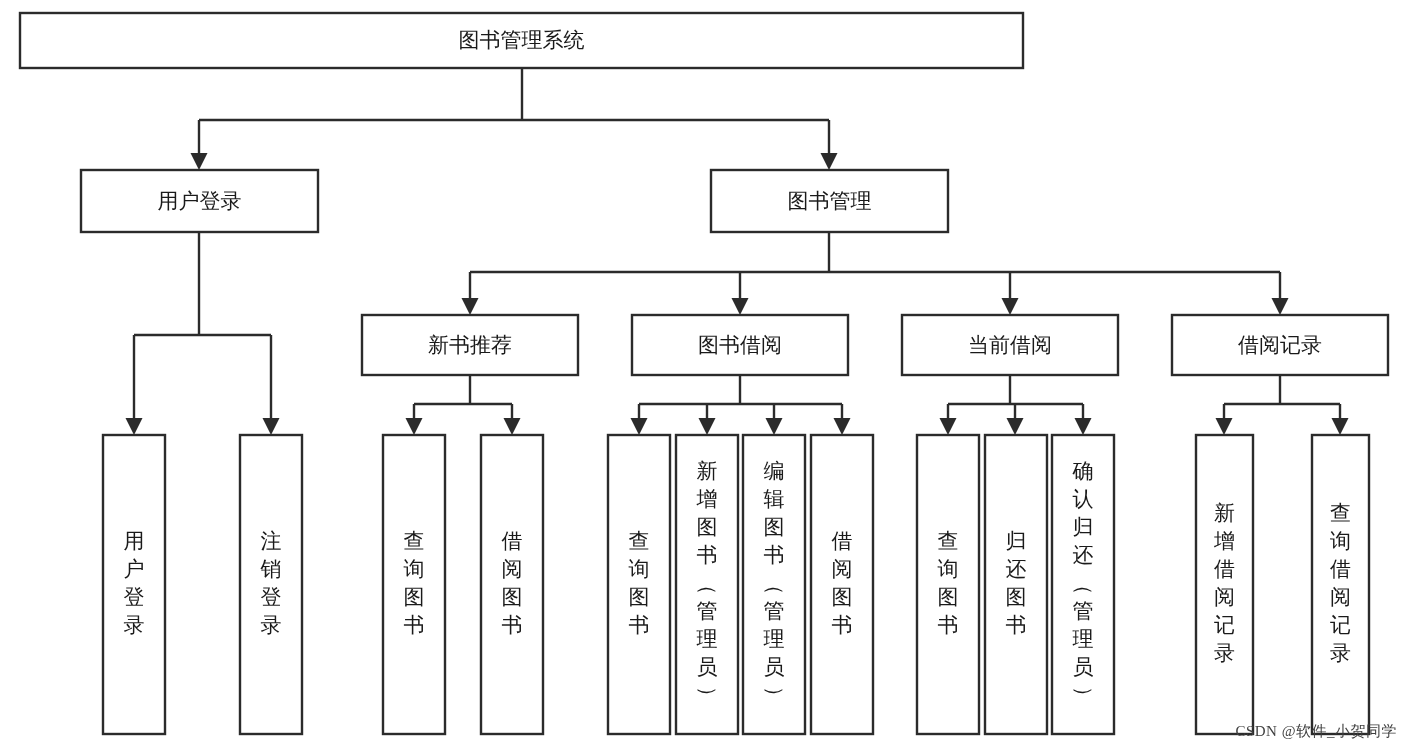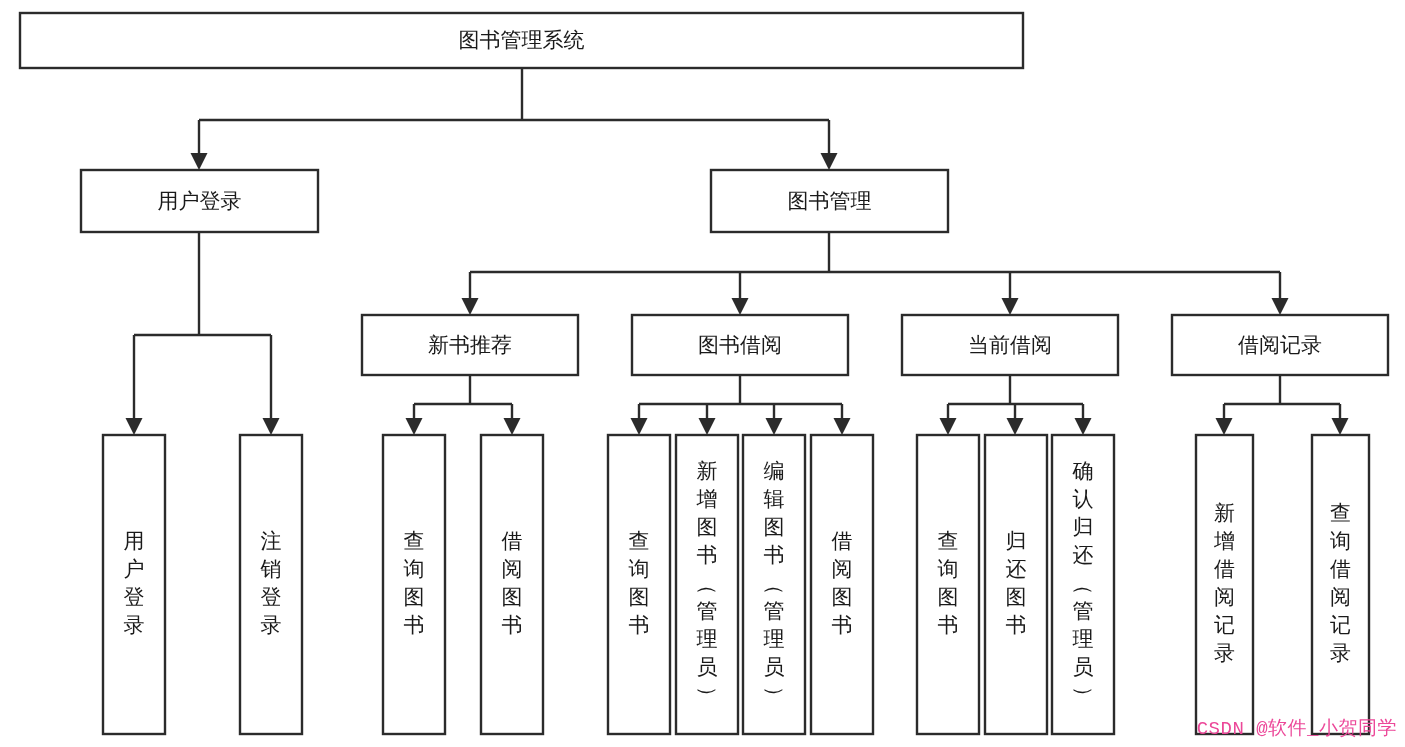--- a/index.html
+++ b/index.html
@@ -56,23 +56,23 @@
     font-size: 21px;
     fill: #1a1a1a;
     text-anchor: middle;
     dominant-baseline: middle;
     white-space: pre;
   }
   .watermark-text {
     position: absolute;
     right: 8px;
     bottom: 6px;
-    font-family: Liberation Mono, monospace;
-    font-size: 19px;
-    color: #ec4899;
+    font-family: Liberation Serif, serif;
+    font-size: 15px;
+    color: #404040;
     letter-spacing: 0.5px;
     user-select: none;
     pointer-events: none;
     white-space: nowrap;
   }
 </style>
 </head>
 <body>
 
 <div id="diagram-root">

